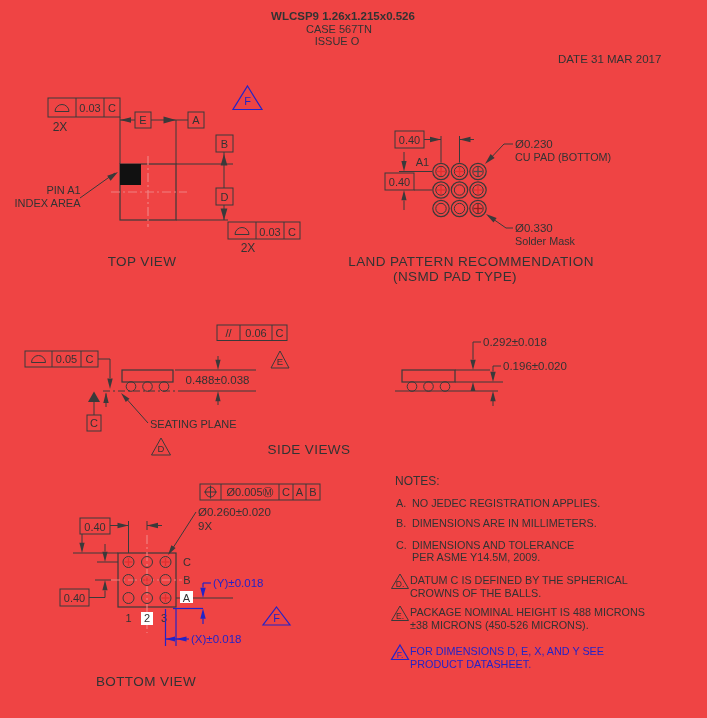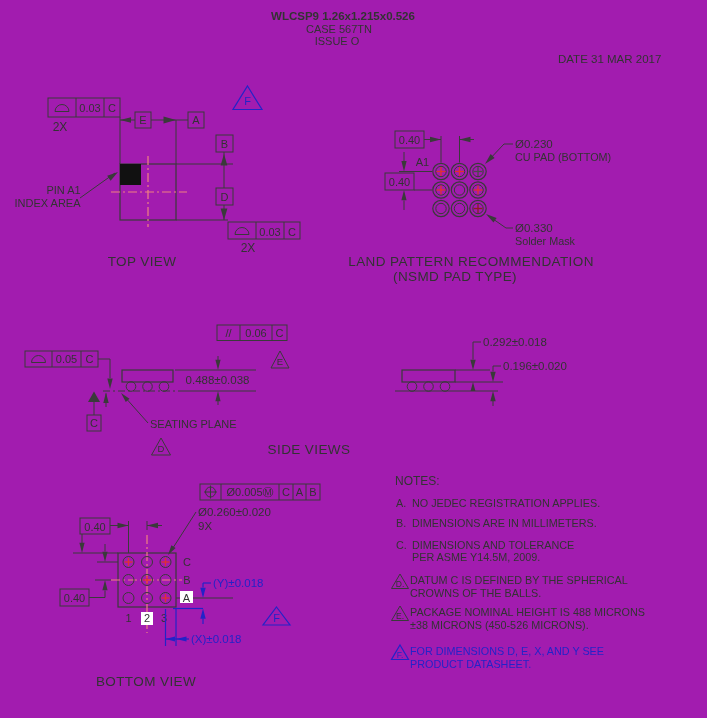--- a/index.html
+++ b/index.html
@@ -1,16 +1,16 @@
 <!DOCTYPE html>
 <html><head>
 <meta charset="utf-8">
 <style>
   html,body{margin:0;padding:0;background:#fff;}
-  #canvas{position:relative;width:707px;height:718px;background:#a21caf;overflow:hidden;}
+  #canvas{position:relative;width:707px;height:718px;background:#ef4444;overflow:hidden;}
   svg{display:block;}
   svg text{font-family:"Liberation Sans","DejaVu Sans",sans-serif;fill:#333;}
   .ln{stroke:#3a3a3a;stroke-width:1;fill:none;}
   .ln2{stroke:#3a3a3a;stroke-width:1.2;fill:none;}
   .cl{stroke:#f08080;stroke-width:1.2;fill:none;stroke-dasharray:9 3 2 3;}
   .seat{stroke:#3a3a3a;stroke-width:1;fill:none;stroke-dasharray:7 3 2 3;}
   .arr{fill:#3a3a3a;stroke:none;}
   .barr{fill:#2323c8;stroke:none;}
   .bln{stroke:#2323c8;stroke-width:1.2;fill:none;}
   .box{fill:none;stroke:#3a3a3a;stroke-width:1;}

